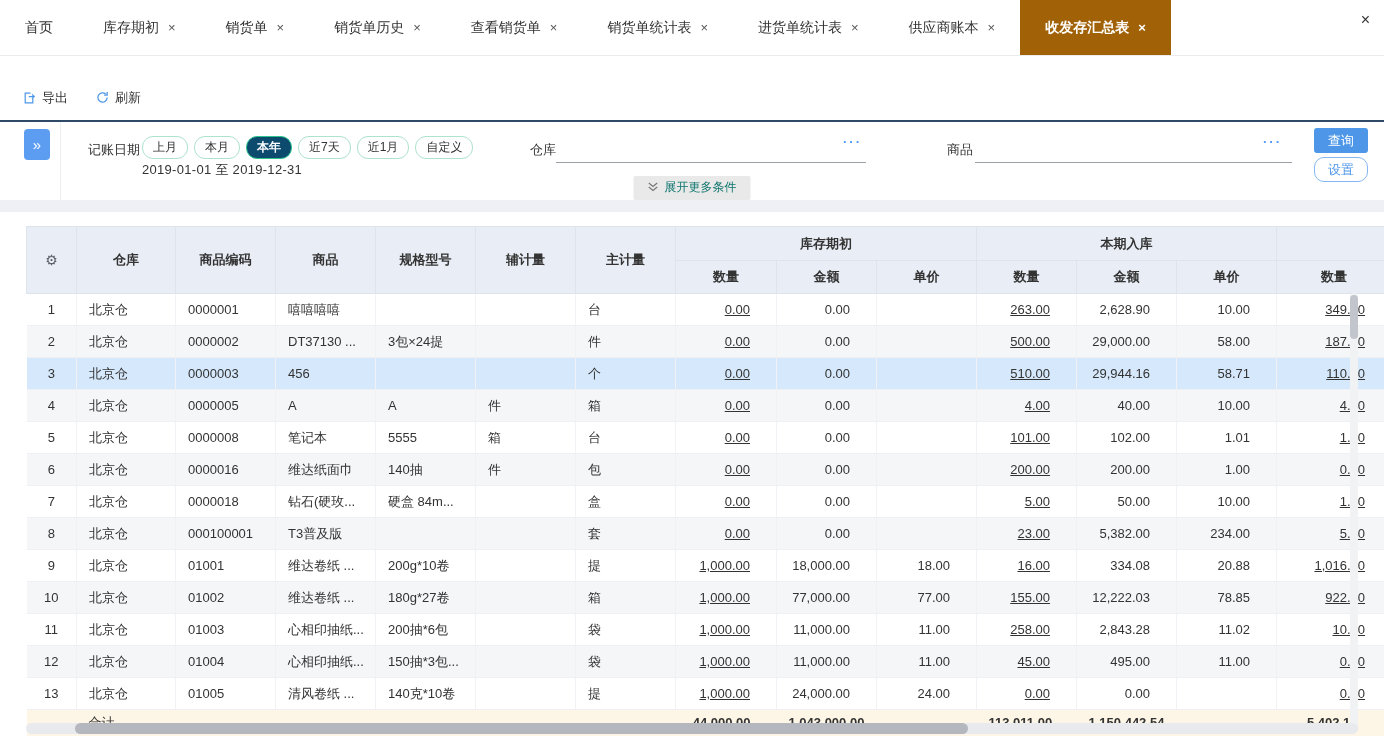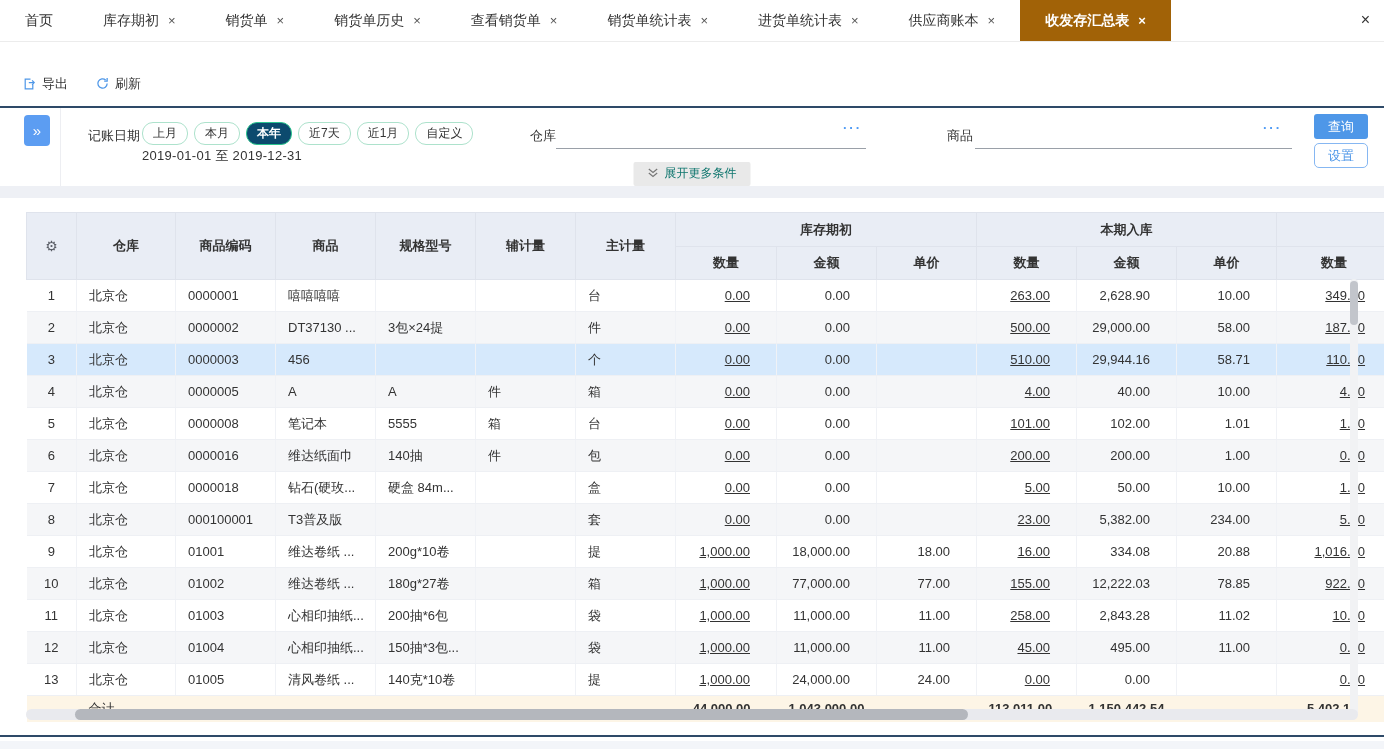--- a/index.html
+++ b/index.html
@@ -2,21 +2,21 @@
 <html><head>
 <meta charset="utf-8">
 <style>
   * { box-sizing: border-box; }
   body {
     margin: 0; width: 1384px; height: 749px; overflow: hidden;
     background: #fff; color: #333; font-size: 13px;
     font-family: "Liberation Sans", "DejaVu Sans", sans-serif;
   }
   
-  .tabbar { height: 42px; display: flex; align-items: stretch; background: #fff;
+  .tabbar { height: 56px; display: flex; align-items: stretch; background: #fff;
             border-bottom: 1px solid #ececec; position: relative; }
   .tab { display: flex; align-items: center; gap: 9px; padding: 0 25px;
          font-size: 14px; color: #333; cursor: pointer; white-space: nowrap; }
   .tab .x { color: #555; font-size: 13px; line-height: 1; }
   .tab.active { background: #a16207; color: #fff; font-weight: bold; }
   .tab.active .x { color: #fff; }
   .close-all { position: absolute; right: 6px; top: 0; height: 40px; display: flex;
                align-items: center; padding: 0 8px; font-size: 16px; color: #333; cursor: pointer; }
   
   .titlebar { height: 64px; display: flex; align-items: center; justify-content: space-between;
@@ -47,21 +47,21 @@
                 letter-spacing: 2px; cursor: pointer; }
   .f-label-pr { position: absolute; left: 947px; top: 19px; }
   .f-line-pr  { position: absolute; left: 975px; top: 15px; width: 317px; height: 26px;
                 border-bottom: 1px solid #9aa0a8; cursor: text; }
   .f-dots-pr  { position: absolute; left: 1263px; top: 12px; color: #4d9af5; font-weight: bold;
                 letter-spacing: 2px; cursor: pointer; }
   .query-btn { position: absolute; left: 1314px; top: 6px; width: 54px; height: 25px;
                background: #4e97e8; color: #fff; border: none; border-radius: 3px;
                font-size: 13px; cursor: pointer; font-family: inherit; }
   .settings-btn { position: absolute; left: 1314px; top: 35px; width: 54px; height: 25px;
-                  background: #fff; color: #4e97e8; border: 1px solid #86b7f2; border-radius: 5px;
+                  background: #fff; color: #4e97e8; border: 1px solid #86b7f2; border-radius: 10px;
                   font-size: 13px; cursor: pointer; font-family: inherit; }
   .expand-more { position: absolute; left: 50%; transform: translateX(-50%); bottom: 0;
                  background: #e9e9e9; border-radius: 2px; padding: 3px 14px 4px; font-size: 12px;
                  color: #0f766e; display: flex; align-items: center; gap: 6px; cursor: pointer; }
   .band { height: 12px; background: #eef0f5; }
   
   .table-area { position: relative; background: #fff; padding: 14px 26px 0; height: 537px; overflow: hidden; }
   table { border-collapse: collapse; table-layout: fixed; width: 1365px; }
   thead th { background: #e9edf5; border: 1px solid #dfe3ec; color: #333; font-size: 13px;
              font-weight: bold; text-align: center; padding: 0 4px; }

